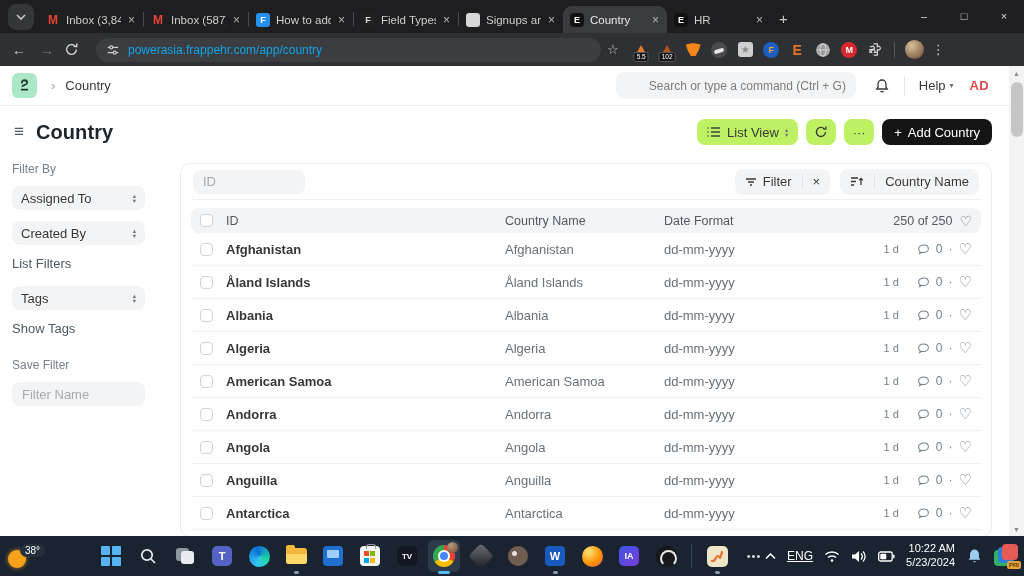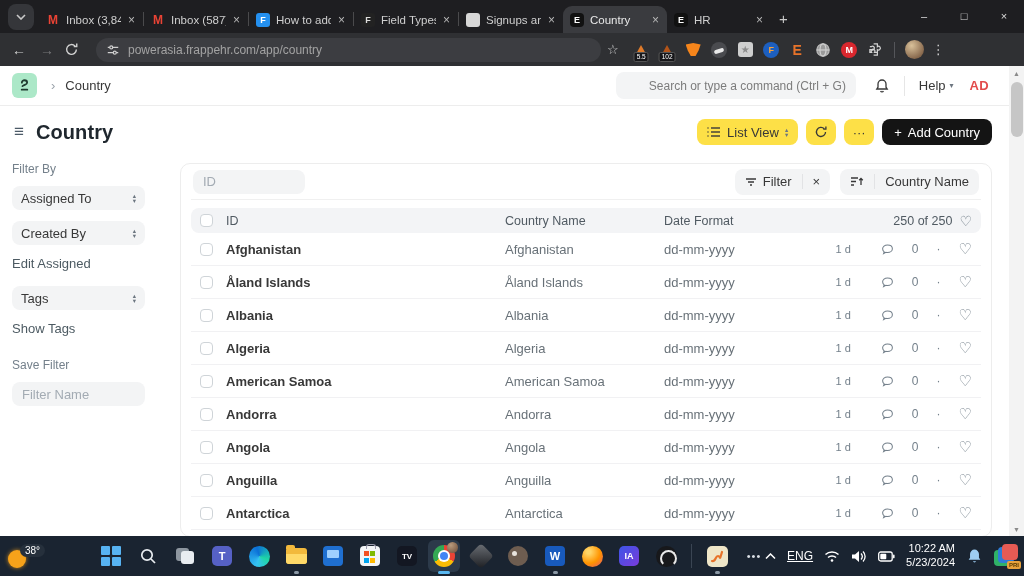--- a/index.html
+++ b/index.html
@@ -30,21 +30,21 @@
   .wincontrols { margin-left:auto; display:flex; height:33px; align-items:center; }
   .winbtn { width:40px; text-align:center; color:#dcdcdc; font-size:11px; line-height:33px; }
 
   
   .toolbar { position:absolute; top:33px; left:0; right:0; height:33px; background:#2f3033;
     display:flex; align-items:center; padding:0 8px; gap:6px; }
   .navic { color:#d2d2d2; font-size:14px; width:22px; text-align:center; }
   .navic.dim { color:#77787a; }
   .omnibox { flex:0 0 505px; height:24px; background:#3c3d41; border-radius:12px; display:flex;
     align-items:center; gap:8px; padding:0 10px; margin-left:4px; }
-  .omnibox .url { color:#a3a3a3; font-size:12px; white-space:nowrap; }
+  .omnibox .url { color:#0ea5e9; font-size:12px; white-space:nowrap; }
   .staric { color:#cfcfcf; font-size:13px; margin-right:2px; }
   .extrow { display:flex; align-items:center; gap:9px; margin-left:6px; }
   .extic { position:relative; width:17px; height:17px; display:flex; align-items:center; justify-content:center; }
   .badge { position:absolute; bottom:-4px; left:50%; transform:translateX(-50%); background:#17171a;
     border:1px solid #555; color:#fff; font-size:6.5px; padding:0 2px; border-radius:2px; line-height:8px; }
   .tri { width:0; height:0; border-left:5px solid transparent; border-right:5px solid transparent;
     border-bottom:9px solid #e07b2a; }
   .fox { width:15px; height:13px; background:#f6851b;
     clip-path:polygon(50% 0,100% 12%,86% 58%,66% 100%,34% 100%,14% 58%,0 12%); }
   .comet { width:16px; height:16px; border-radius:50%; background:#4a4b4f; position:relative; overflow:hidden; }
@@ -77,21 +77,21 @@
   .helpwrap { display:flex; align-items:center; gap:4px; color:#383838; font-size:13px; margin:0 16px 0 14px; }
   .helpwrap .chev { font-size:8px; color:#6c7680; }
   .avatar-ad { color:#e24c4c; font-weight:bold; font-size:13px; letter-spacing:.3px; }
 
   
   .pagehead { position:absolute; top:106px; left:0; right:15px; height:52px; display:flex;
     align-items:center; padding:0 17px 0 14px; background:#fff; }
   .menu-ic { font-size:17px; color:#4c5a67; margin-right:12px; }
   .ptitle { font-size:20px; font-weight:700; color:#1f272e; letter-spacing:.1px; }
   .ph-right { margin-left:auto; display:flex; align-items:center; gap:8px; }
-  .pill { height:26px; background:#fde047; border-radius:8px; display:flex; align-items:center;
+  .pill { height:26px; background:#bef264; border-radius:8px; display:flex; align-items:center;
     gap:6px; padding:0 10px; color:#383838; font-size:13px; }
   .pill.iconbtn { width:30px; justify-content:center; padding:0; color:#383838; }
   .updown { display:flex; flex-direction:column; font-size:6.5px; line-height:5px; color:#6c7680; }
   .addbtn { height:26px; background:#141414; color:#fff; border:none; border-radius:8px;
     font-size:13px; display:flex; align-items:center; gap:6px; padding:0 12px;
     font-family:"Liberation Sans", sans-serif; }
 
   
   .sidebar { position:absolute; top:158px; left:12px; width:133px; }
   .sb-label { font-size:12px; color:#74808b; margin:4px 0 10px; }
@@ -116,21 +116,21 @@
   .lheader { margin-top:8px; height:25px; background:#f3f4f6; border-radius:8px; display:grid;
     grid-template-columns:26px 279px 159px 1fr max-content; align-items:center; padding:0 9px;
     font-size:12.5px; color:#505a62; }
   .lh-right { display:flex; align-items:center; gap:7px; }
   .heart { color:#74808b; font-size:14px; }
   .lrow { height:33px; display:grid; grid-template-columns:26px 279px 159px 1fr max-content;
     align-items:center; padding:0 9px; border-bottom:1px solid #f1f1f3; font-size:13px; }
   .cbx { width:13px; height:13px; border:1.5px solid #cfd4d8; border-radius:4px; background:#fff; }
   .cell-id { color:#383838; font-weight:bold; }
   .cell-muted { color:#687178; }
-  .rmeta { display:flex; align-items:center; gap:18px; color:#74808b; }
+  .rmeta { display:flex; align-items:center; gap:6px; color:#74808b; }
   .rmeta .mod { font-size:11px; margin-right:12px; color:#74808b; }
   .rmeta .cnum { font-size:12px; }
   .rmeta .rdot { font-size:12px; }
   .rmeta .heart { font-size:15px; }
 
   
   .pg-scroll { position:absolute; top:66px; right:0; width:15px; height:470px; background:#f3f3f3; }
   .ps-arrow { position:absolute; left:0; width:15px; height:14px; color:#8a8a8a; font-size:7px;
     display:flex; align-items:center; justify-content:center; }
   .ps-thumb { position:absolute; top:16px; left:1.5px; width:12px; height:55px; border-radius:6px; background:#c6c6c6; }
@@ -408,21 +408,21 @@
         <span>▾</span>
       </span>
     </div>
     <div class="sb-pill">
       <span>Created By</span>
       <span class="updown">
         <span>▴</span>
         <span>▾</span>
       </span>
     </div>
-    <div class="sb-link">Edit Assigned</div>
+    <div class="sb-link">List Filters</div>
     <div class="sb-pill">
       <span>Tags</span>
       <span class="updown">
         <span>▴</span>
         <span>▾</span>
       </span>
     </div>
     <div class="sb-link">Show Tags</div>
     <div class="sb-label" style="margin-top:22px">Save Filter</div>
     <input class="sb-input" placeholder="Filter Name" style="">

